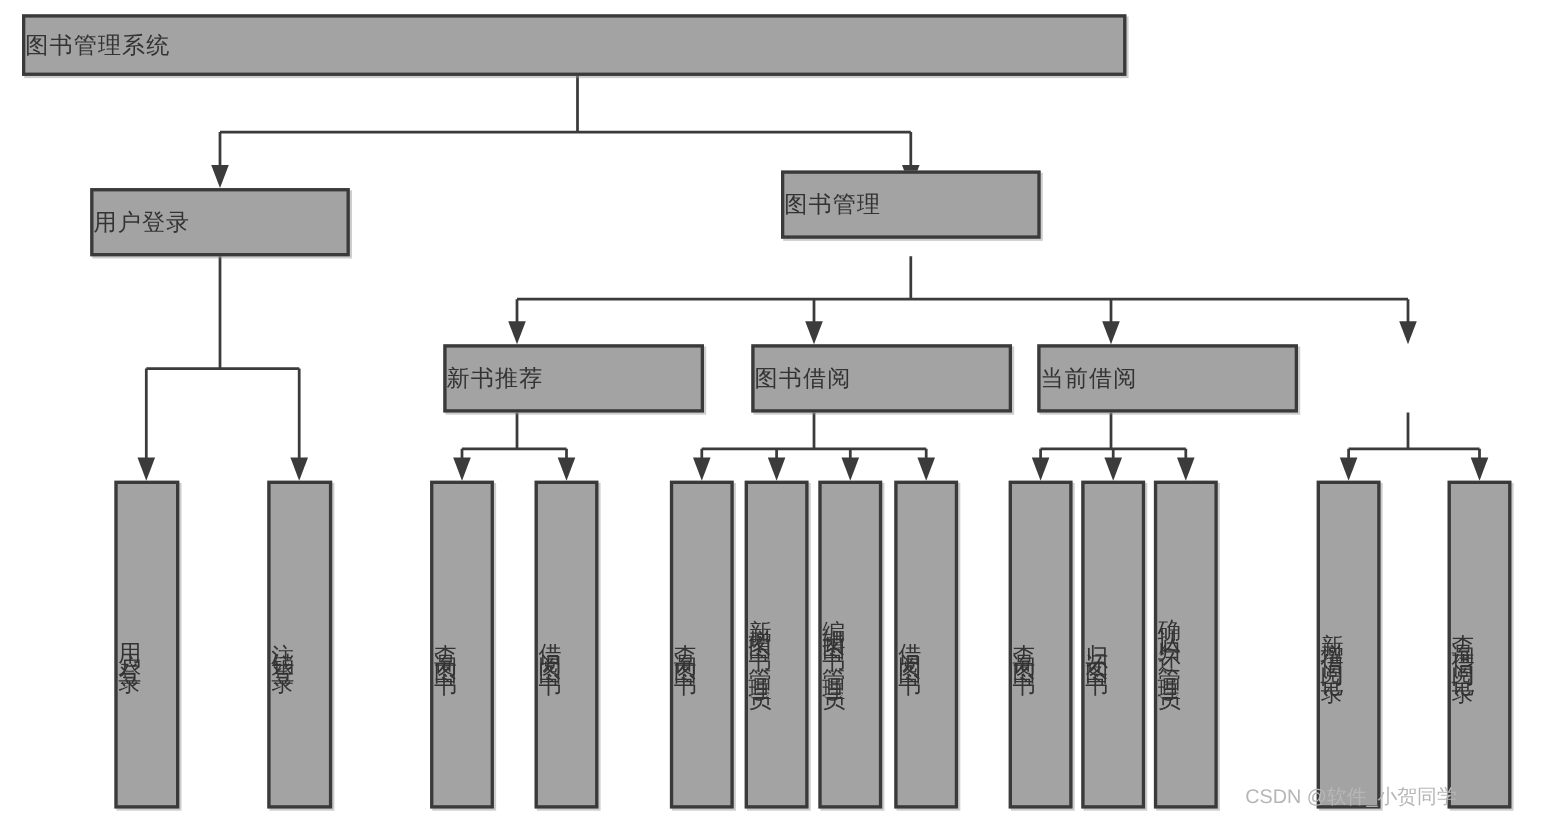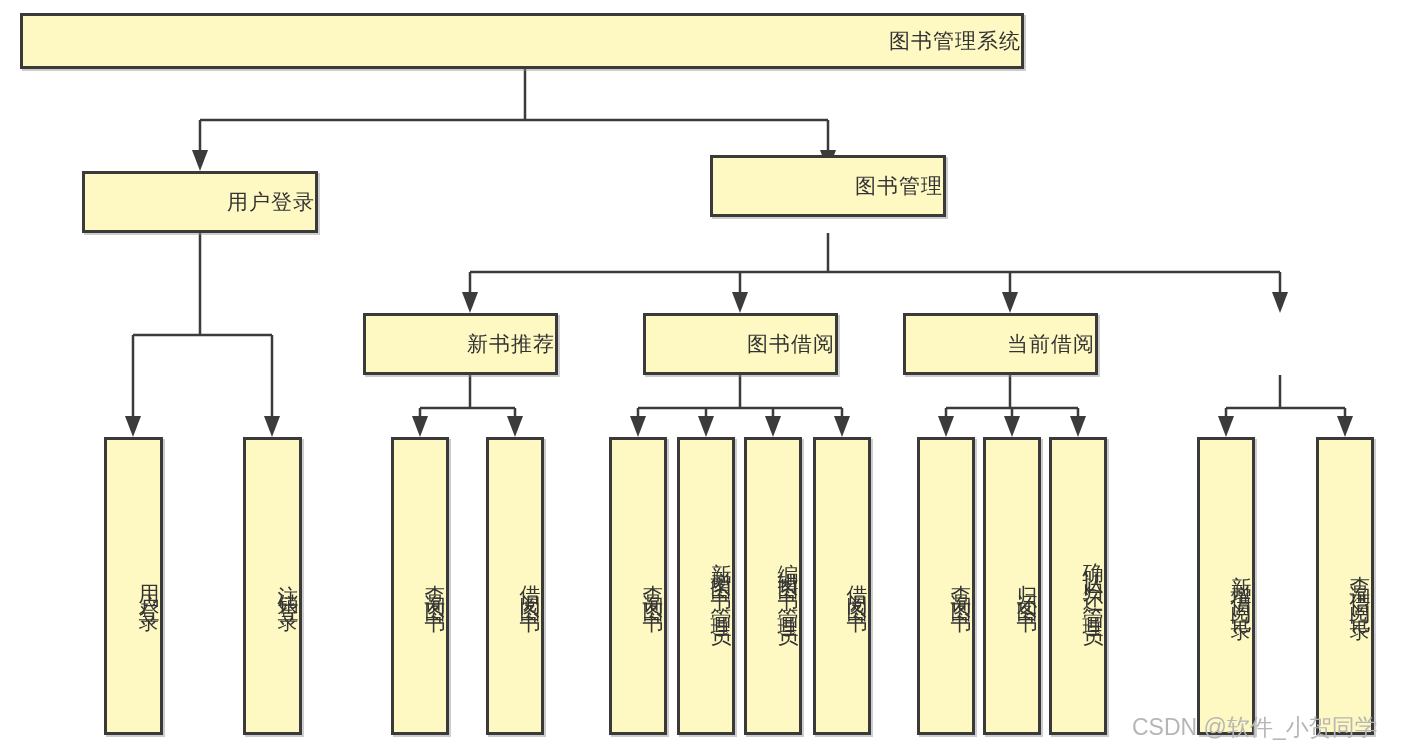--- a/index.html
+++ b/index.html
@@ -1,39 +1,39 @@
 <!DOCTYPE html>
 <html><head>
 <meta charset="utf-8">
 <style>
   * { margin: 0; padding: 0; box-sizing: border-box; }
   html, body { width: 1405px; height: 747px; background: #ffffff; overflow: hidden;
     font-family: "Liberation Sans", "DejaVu Sans", sans-serif; }
   .stage { position: relative; width: 1405px; height: 747px; background: #ffffff; }
   .connectors { position: absolute; left: 0; top: 0; z-index: 1; }
-  .box { position: absolute; background: #fef9c3; border: 3px solid #3a3a3a;
-    display: flex; align-items: center; justify-content: flex-end;
+  .box { position: absolute; background: #a3a3a3; border: 3px solid #3a3a3a;
+    display: flex; align-items: center; justify-content: flex-start;
     color: #333333; font-size: 21px; z-index: 2;
     box-shadow: 2px 2px 0 rgba(145,145,145,0.45); }
   .box.h span { letter-spacing: 1px; white-space: nowrap; }
   .box.v span { writing-mode: vertical-rl; text-orientation: mixed;
     letter-spacing: 9px; line-height: 1; }
   .root  { left: 20px;  top: 13px;  width: 1004px; height: 56px; }
   .lvl2a { left: 82px;  top: 171px; width: 236px; height: 62px; }
   .lvl2b { left: 710px; top: 155px; width: 236px; height: 62px; }
-  .lvl3  { top: 313px; width: 195px; height: 62px; }
+  .lvl3  { top: 313px; width: 237px; height: 62px; margin-left: 40px; }
   .l3a { left: 363px; } .l3b { left: 643px; } .l3c { left: 903px; font-family: Liberation Serif, serif; } .l3d { left: 1173px; }
   .leaf { top: 437px; width: 58px; height: 298px; }
   .g1a { left: 104px; width: 59px; } .g1b { left: 243px; width: 59px; }
   .g2a { left: 391px; } .g2b { left: 486px; }
   .g3a { left: 609px; } .g3b { left: 677px; } .g3c { left: 744px; } .g3d { left: 813px; }
   .g4a { left: 917px; } .g4b { left: 983px; } .g4c { left: 1049px; }
   .g5a { left: 1197px; } .g5b { left: 1316px; }
   .watermark { position: absolute; left: 1132px; top: 712px; width: 210px;
-    font-size: 23px; color: #b6b6b6; z-index: 3; white-space: nowrap; }
+    font-size: 18px; color: #b6b6b6; z-index: 3; white-space: nowrap; }
 </style>
 </head>
 <body>
 
 <div class="stage">
 
   <svg class="connectors" width="1405" height="747">
       <path d="M525,69L525,120M200,120L828,120M200,120L200,153M828,120L828,153" fill="none" stroke="#3b3b3b" stroke-width="2.5"></path>
       <polygon points="192,150 208,150 200,171" fill="#3b3b3b"></polygon>
       <polygon points="820,150 836,150 828,171" fill="#3b3b3b"></polygon>

